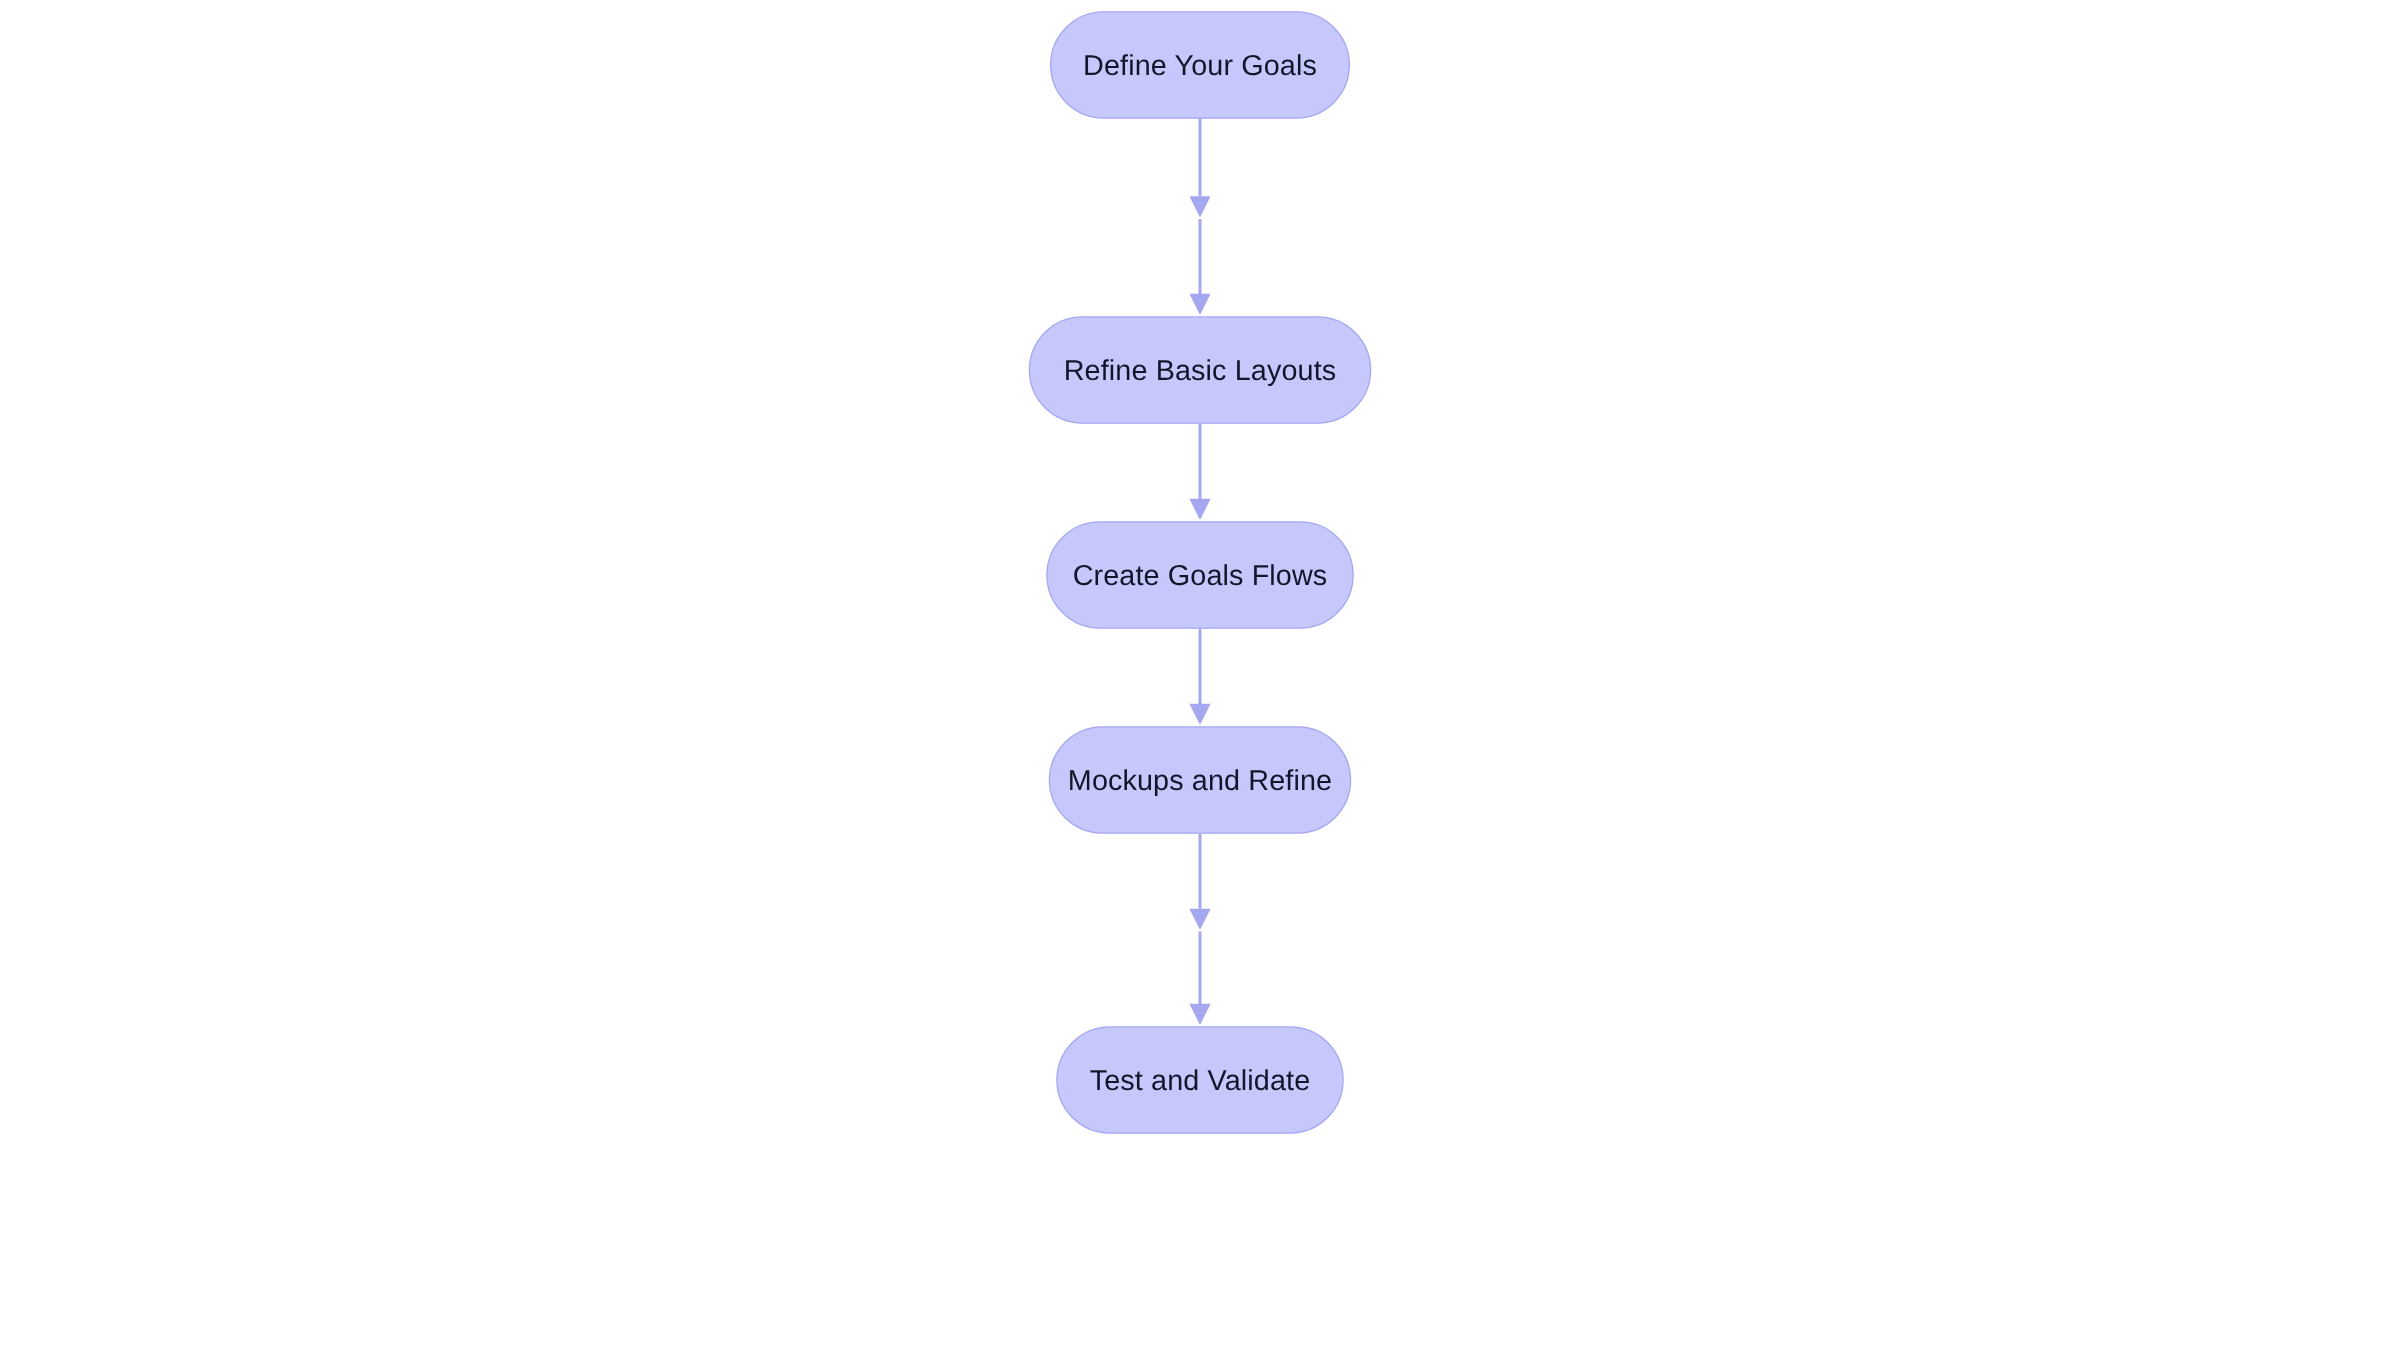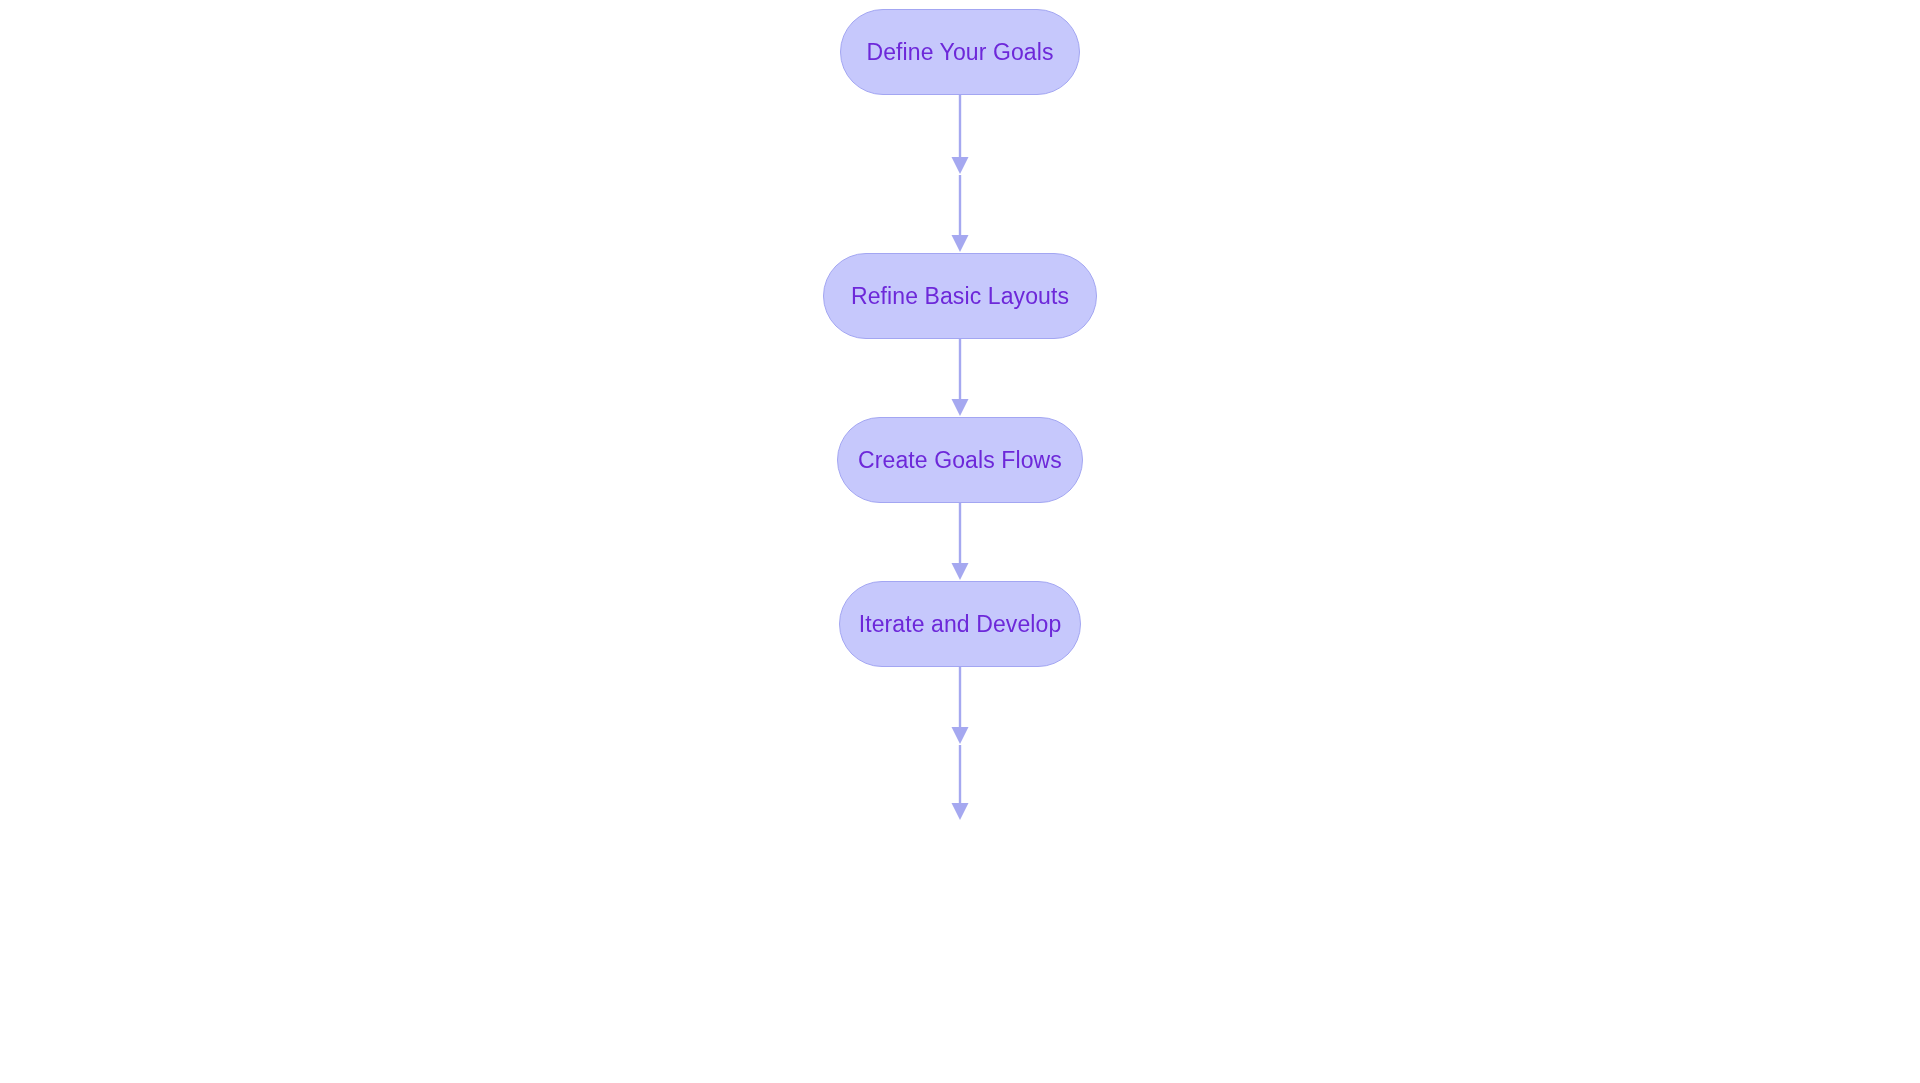--- a/index.html
+++ b/index.html
@@ -40,21 +40,21 @@
     border-radius: 999px;
     background: #c6c8fc;
     border: 1.6px solid #a3a6f2;
     display: flex;
     align-items: center;
     justify-content: center;
     flex: 0 0 auto;
   }
 
   .node-label {
-    color: #6d28d9;
+    color: #0f172a;
     font-family: "Liberation Sans", sans-serif;
     font-size: 23px;
     font-weight: 400;
     letter-spacing: 0.1px;
     line-height: 1;
     white-space: nowrap;
     text-align: center;
   }
 
   .connector {
@@ -121,33 +121,36 @@
     </div>
 
     <div class="connector">
       <svg width="30" height="78" viewBox="0 0 30 78" xmlns="http://www.w3.org/2000/svg" aria-hidden="true">
         <line x1="15" y1="0" x2="15" y2="64" stroke="#a5a8f0" stroke-width="2.4"></line>
         <polygon points="15,77 6.5,60 23.5,60" fill="#a5a8f0"></polygon>
       </svg>
     </div>
 
     <div class="node n4">
-      <span class="node-label">Iterate and Develop</span>
+      <span class="node-label">Mockups and Refine</span>
     </div>
 
     <div class="connector">
       <svg width="30" height="78" viewBox="0 0 30 78" xmlns="http://www.w3.org/2000/svg" aria-hidden="true">
         <line x1="15" y1="0" x2="15" y2="64" stroke="#a5a8f0" stroke-width="2.4"></line>
         <polygon points="15,77 6.5,60 23.5,60" fill="#a5a8f0"></polygon>
       </svg>
     </div>
 
 
     <div class="connector">
       <svg width="30" height="76" viewBox="0 0 30 76" xmlns="http://www.w3.org/2000/svg" aria-hidden="true">
         <line x1="15" y1="0" x2="15" y2="62" stroke="#a5a8f0" stroke-width="2.4"></line>
         <polygon points="15,75 6.5,58 23.5,58" fill="#a5a8f0"></polygon>
       </svg>
     </div>
 
+    <div class="node n6">
+      <span class="node-label">Test and Validate</span>
+    </div>
 
   </div>
 </div>
 
 </body></html>

